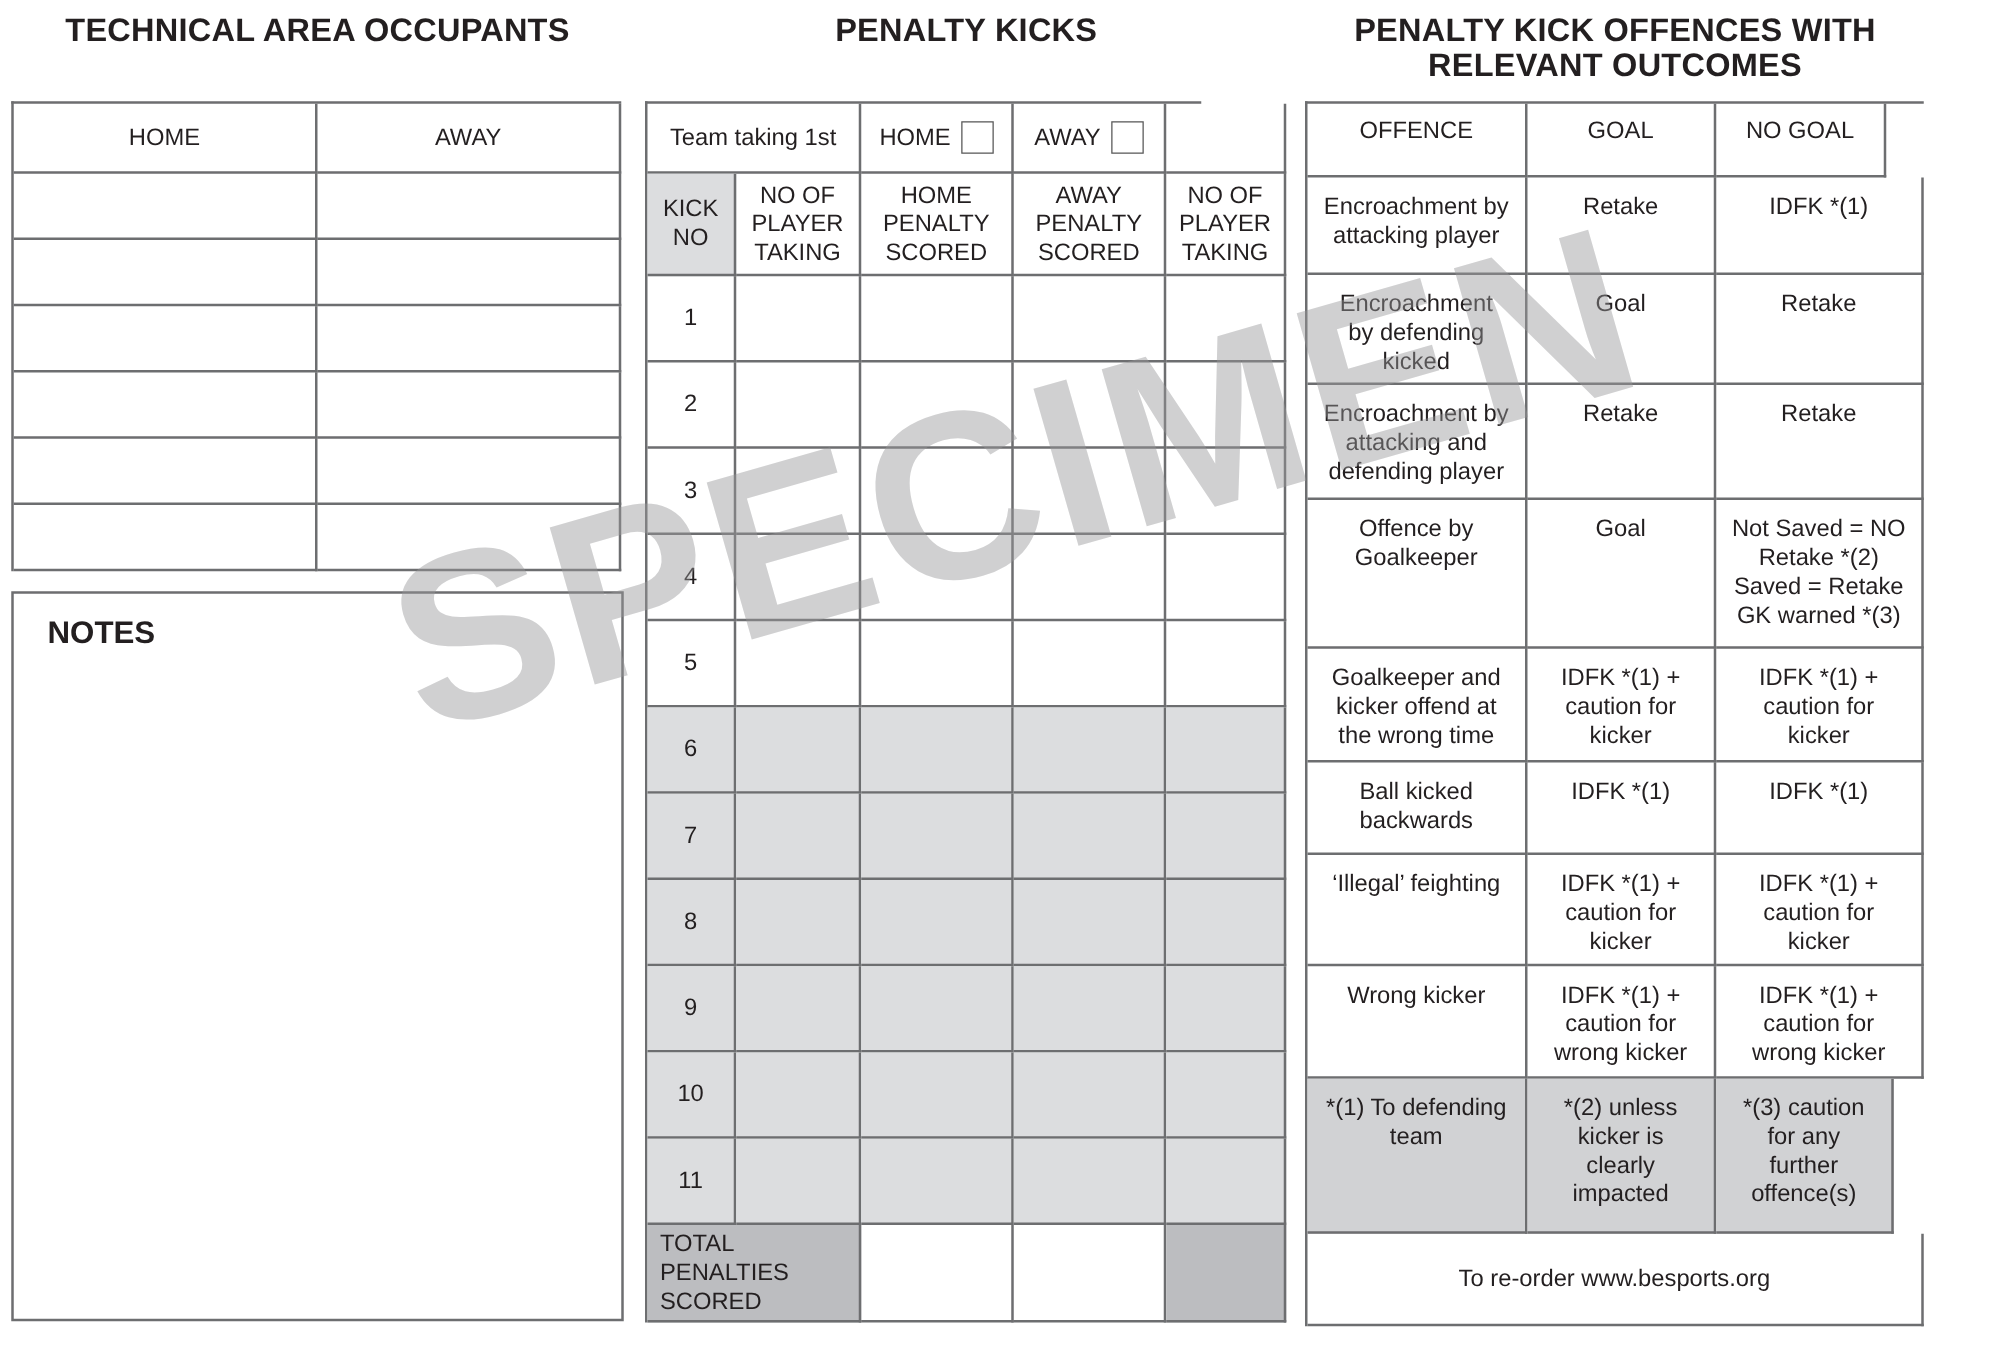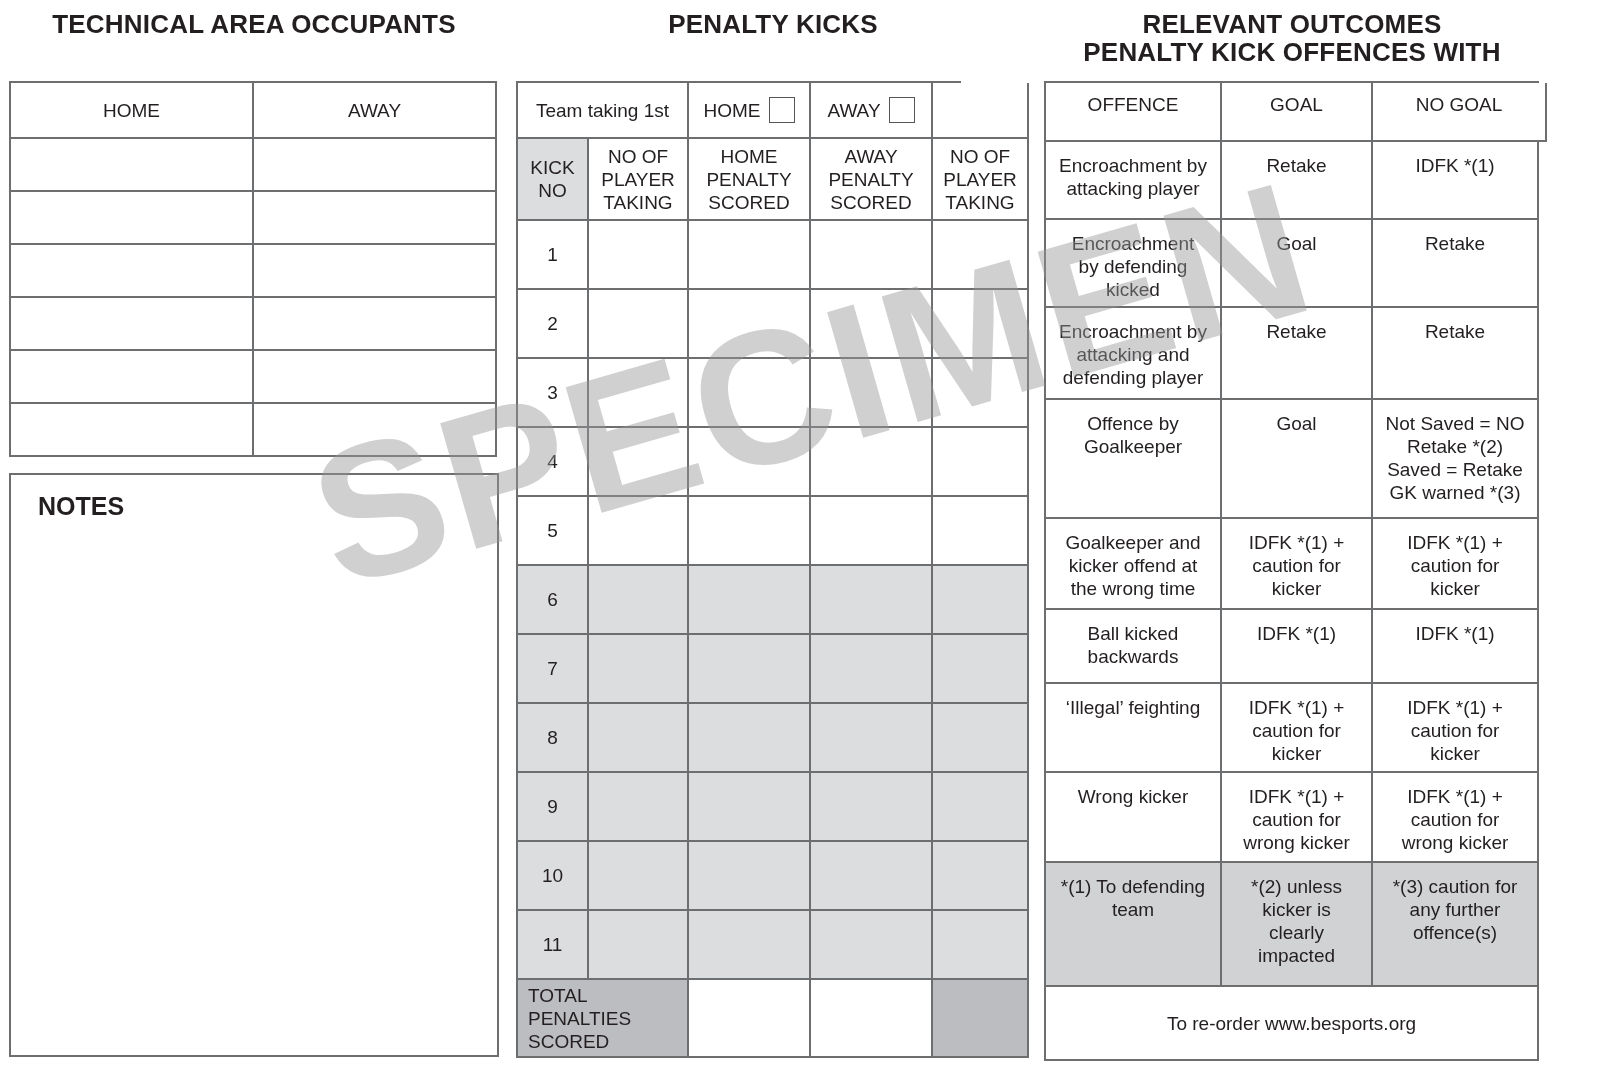--- a/index.html
+++ b/index.html
@@ -19,22 +19,22 @@
                  font-size:190px; color:rgba(150,150,152,0.45); transform:rotate(-16deg); transform-origin:left top;
                  letter-spacing:4px; pointer-events:none; white-space:nowrap; }
     .notes-title { position:absolute; left:38px; top:492px; font-weight:bold; font-size:25px; }
   </style>
 </head>
 <body>
 
 <div class="title" style="left:10px; top:10px; width:488px;">TECHNICAL AREA OCCUPANTS</div>
 <div class="title" style="left:517px; top:10px; width:512px;">PENALTY KICKS</div>
 <div class="title" style="left:1045px; top:10px; width:494px;">
+  <div>PENALTY KICK OFFENCES WITH</div>
   <div>RELEVANT OUTCOMES</div>
-  <div>PENALTY KICK OFFENCES WITH</div>
 </div>
 
 <div class="box" style="left:9px; top:81px; width:488px; height:376px; border-right:none; border-bottom:none;">
   <div class="cell vc" style="left:0; top:0; width:243px; height:56px;">HOME</div>
   <div class="cell vc" style="left:243px; top:0; width:243px; height:56px;">AWAY</div>
 
   <div class="cell" style="left:0; top:56px; width:243px; height:53px;"></div>
   <div class="cell" style="left:243px; top:56px; width:243px; height:53px;"></div>
   <div class="cell" style="left:0; top:109px; width:243px; height:53px;"></div>
   <div class="cell" style="left:243px; top:109px; width:243px; height:53px;"></div>
@@ -143,21 +143,21 @@
   <div class="cell dark" style="left:0; top:897px; width:171px; height:78px; justify-content:flex-start; text-align:left; align-items:center; padding:0 10px;">TOTAL PENALTIES SCORED</div>
   <div class="cell" style="left:171px; top:897px; width:122px; height:78px;"></div>
   <div class="cell" style="left:293px; top:897px; width:122px; height:78px;"></div>
   <div class="cell dark" style="left:415px; top:897px; width:96px; height:78px;"></div>
 </div>
 
 <div class="box" style="left:1044px; top:81px; width:495px; height:980px; border-right:none; border-bottom:none;">
 
   <div class="cell top" style="left:0; top:0; width:176px; height:59px; padding-top:10px;">OFFENCE</div>
   <div class="cell top" style="left:176px; top:0; width:151px; height:59px; padding-top:10px;">GOAL</div>
-  <div class="cell top" style="left:327px; top:0; width:174px; height:59px; padding-top:10px;">NO GOAL</div>
+  <div class="cell top" style="left:327px; top:0; width:136px; height:59px; padding-top:10px;">NO GOAL</div>
 
   <div class="cell top" style="left:0; top:59px; width:176px; height:78px; padding:12px 8px 0;">Encroachment by attacking player</div>
   <div class="cell top" style="left:176px; top:59px; width:151px; height:78px; padding:12px 8px 0;">Retake</div>
   <div class="cell top" style="left:327px; top:59px; width:166px; height:78px; padding:12px 8px 0;">IDFK *(1)</div>
 
   <div class="cell top" style="left:0; top:137px; width:176px; height:88px; padding:12px 22px 0;">Encroachment by defending kicked</div>
   <div class="cell top" style="left:176px; top:137px; width:151px; height:88px; padding:12px 8px 0;">Goal</div>
   <div class="cell top" style="left:327px; top:137px; width:166px; height:88px; padding:12px 8px 0;">Retake</div>
 
   <div class="cell top" style="left:0; top:225px; width:176px; height:92px; padding:12px 10px 0;">Encroachment by attacking and defending player</div>
@@ -179,18 +179,18 @@
   <div class="cell top" style="left:0; top:601px; width:176px; height:89px; padding:12px 6px 0;">‘Illegal’ feighting</div>
   <div class="cell top" style="left:176px; top:601px; width:151px; height:89px; padding:12px 12px 0;">IDFK *(1) + caution for kicker</div>
   <div class="cell top" style="left:327px; top:601px; width:166px; height:89px; padding:12px 20px 0;">IDFK *(1) + caution for kicker</div>
 
   <div class="cell top" style="left:0; top:690px; width:176px; height:90px; padding:12px 8px 16px;">Wrong kicker</div>
   <div class="cell top" style="left:176px; top:690px; width:151px; height:90px; padding:12px 6px 0;">IDFK *(1) + caution for wrong kicker</div>
   <div class="cell top" style="left:327px; top:690px; width:166px; height:90px; padding:12px 14px 0;">IDFK *(1) + caution for wrong kicker</div>
 
   <div class="cell top shade" style="left:0; top:780px; width:176px; height:124px; padding:12px 12px 0; background:#d1d2d4;">*(1) To defending team</div>
   <div class="cell top shade" style="left:176px; top:780px; width:151px; height:124px; padding:12px 28px 0; background:#d1d2d4;">*(2) unless kicker is clearly impacted</div>
-  <div class="cell top shade" style="left:327px; top:780px; width:166px; height:124px; padding:12px 18px 0; background:#d1d2d4;">*(3) caution for any further offence(s)</div>
+  <div class="cell top shade" style="left:327px; top:780px; width:142px; height:124px; padding:12px 18px 0; background:#d1d2d4;">*(3) caution for any further offence(s)</div>
 
   <div class="cell vc" style="left:0; top:904px; width:493px; height:74px;text-align:right;">To re-order www.besports.org</div>
 </div>
 
 <div class="watermark">SPECIMEN</div>
 
 </body></html>

